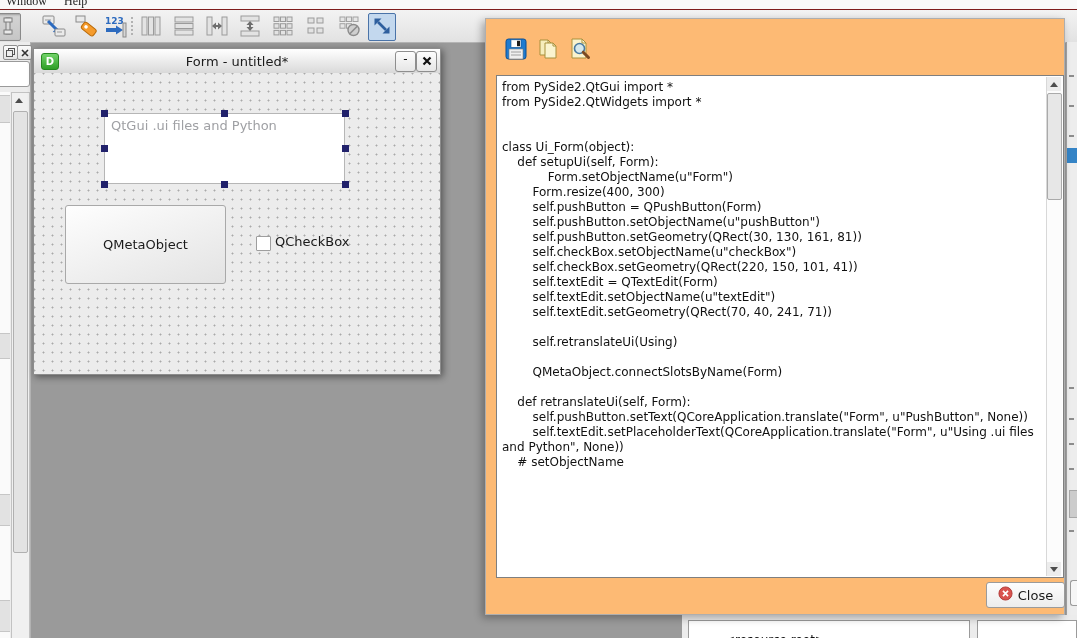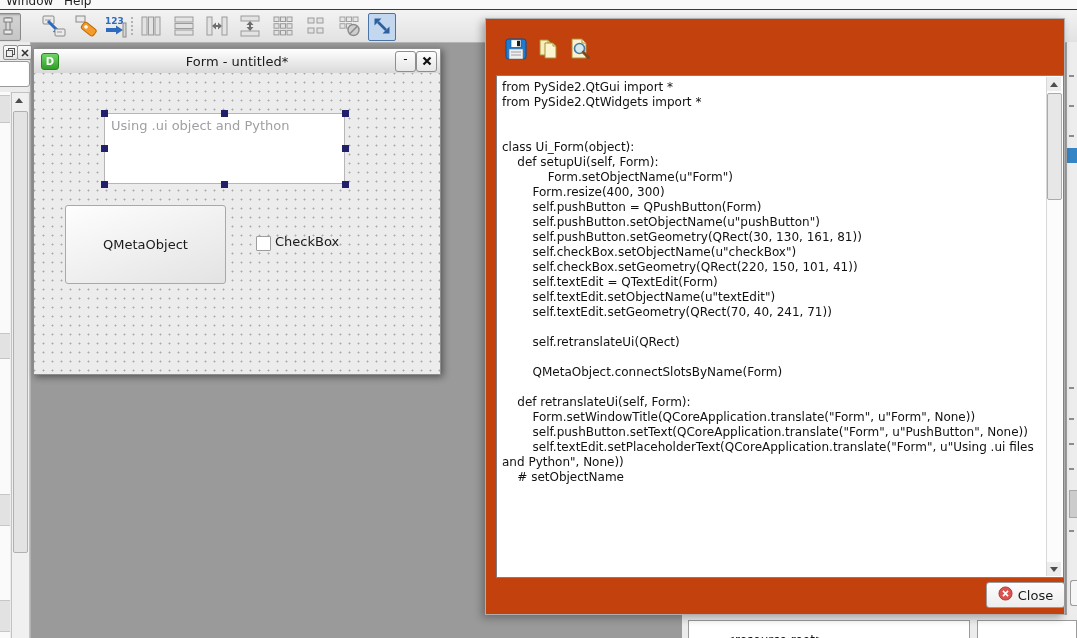--- a/index.html
+++ b/index.html
@@ -2,21 +2,21 @@
 <html><head>
 <meta charset="utf-8">
 <style>
   html,body{margin:0;padding:0;}
   .screen{position:relative;width:1077px;height:638px;overflow:hidden;
           background:#c6c6c6;font-family:"DejaVu Sans","Liberation Sans",sans-serif;
           font-size:13px;color:#1a1a1a;}
 
   
   .menubar{position:absolute;left:0;top:0;width:1077px;height:9px;background:#f9f9f9;
-           border-bottom:7px solid #7f1d1d;overflow:hidden;z-index:2;}
+           border-bottom:7px solid #7f1d1d;overflow:hidden;z-index:2;font-family:Liberation Serif, serif;}
   .menu-item{position:absolute;top:-6px;font-size:12px;color:#222;}
   .toolbar{position:absolute;left:0;top:10px;width:1077px;height:32px;
            background:linear-gradient(#f3f3f3,#e2e2e2);border-bottom:1px solid #b4b4b4;z-index:2;}
   .tb-btn{position:absolute;top:3px;width:26px;height:26px;border:1px solid transparent;
           border-radius:2px;display:flex;align-items:center;justify-content:center;}
   .tb-btn.pressed{border-color:#8a8a8a;background:linear-gradient(#d4d4d4,#c6c6c6);
           box-shadow:inset 1px 1px 2px rgba(0,0,0,.25);}
   .tb-btn.highlighted{border-color:#4a73a8;background:#c3d8ee;}
   .tb-sep{position:absolute;top:7px;height:18px;width:0;border-left:2px dotted #b2b2b2;}
 
@@ -62,21 +62,21 @@
   .handle{position:absolute;width:7px;height:7px;background:#21216b;}
   .qpushbutton{position:absolute;left:31px;top:132px;width:159px;height:77px;
                background:linear-gradient(160deg,#fefefe,#e3e3e3);border:1px solid #a9a9a9;
                border-radius:3px;display:flex;align-items:center;justify-content:center;
                font-size:13px;color:#1a1a1a;}
   .qcheckbox-ind{position:absolute;left:222px;top:163px;width:13px;height:13px;background:#fff;
                  border:1px solid #9e9e9e;border-radius:1px;}
   .qcheckbox-label{position:absolute;left:241px;top:161px;font-size:13px;color:#1a1a1a;}
 
   
-  .dialog{position:absolute;left:485px;top:18px;width:580px;height:597px;background:#c2410c;
+  .dialog{position:absolute;left:485px;top:18px;width:580px;height:597px;background:#fdba74;
           border:1px solid #aeaeae;box-shadow:-3px 3px 8px rgba(0,0,0,.3);z-index:5;
           box-sizing:border-box;}
   .dlg-btn{position:absolute;top:17px;width:28px;height:28px;display:flex;align-items:center;
            justify-content:center;}
   .code-editor{position:absolute;left:10px;top:56px;width:568px;height:503px;background:#fff;
                border:1px solid #7f7f7f;box-sizing:border-box;}
   .code-lines{position:absolute;left:1px;top:1px;right:17px;bottom:1px;overflow:hidden;
               padding:3px 0 0 4px;}
   .code-line{height:15px;line-height:15px;font-size:12px;white-space:pre;color:#111;}
   .vscroll{position:absolute;top:1px;right:1px;bottom:1px;width:15px;background:#fcfcfc;
@@ -293,34 +293,34 @@
       <span class="win-btn" style="right:24px">
         <span style="font-size:12px;line-height:10px;margin-top:-6px">-</span>
       </span>
       <span class="win-btn" style="right:3px">
         <span><svg width="10" height="10" viewBox="0 0 10 10">
               <path d="M1.5 1.5 L8.5 8.5 M8.5 1.5 L1.5 8.5" stroke="#111" stroke-width="2.2"></path>
             </svg></span>
       </span>
     </div>
     <div class="canvas">
-      <div class="qtextedit">Using .ui object and Python</div>
+      <div class="qtextedit">QtGui .ui files and Python</div>
 
       <div class="handle" style="left:67px;top:37px"></div>
       <div class="handle" style="left:187px;top:37px"></div>
       <div class="handle" style="left:308px;top:37px"></div>
       <div class="handle" style="left:67px;top:72px"></div>
       <div class="handle" style="left:308px;top:72px"></div>
       <div class="handle" style="left:67px;top:108px"></div>
       <div class="handle" style="left:187px;top:108px"></div>
       <div class="handle" style="left:308px;top:108px"></div>
 
       <div class="qpushbutton">QMetaObject</div>
       <div class="qcheckbox-ind"></div>
-      <div class="qcheckbox-label">CheckBox</div>
+      <div class="qcheckbox-label">QCheckBox</div>
     </div>
   </div>
 
   <div class="propsliver">
     <div class="ps-dash" style="top:33px"></div>
     <div class="ps-dash" style="top:63px"></div>
     <div class="ps-dash" style="top:93px"></div>
     <div class="ps-sel" style="top:106px"></div>
     <div class="ps-dash" style="top:345px"></div>
     <div class="ps-dash" style="top:376px"></div>
@@ -384,26 +384,25 @@
           <div class="code-line">        Form.resize(400, 300)</div>
           <div class="code-line">        self.pushButton = QPushButton(Form)</div>
           <div class="code-line">        self.pushButton.setObjectName(u"pushButton")</div>
           <div class="code-line">        self.pushButton.setGeometry(QRect(30, 130, 161, 81))</div>
           <div class="code-line">        self.checkBox.setObjectName(u"checkBox")</div>
           <div class="code-line">        self.checkBox.setGeometry(QRect(220, 150, 101, 41))</div>
           <div class="code-line">        self.textEdit = QTextEdit(Form)</div>
           <div class="code-line">        self.textEdit.setObjectName(u"textEdit")</div>
           <div class="code-line">        self.textEdit.setGeometry(QRect(70, 40, 241, 71))</div>
           <div class="code-line"></div>
-          <div class="code-line">        self.retranslateUi(QRect)</div>
+          <div class="code-line">        self.retranslateUi(Using)</div>
           <div class="code-line"></div>
           <div class="code-line">        QMetaObject.connectSlotsByName(Form)</div>
           <div class="code-line"></div>
           <div class="code-line">    def retranslateUi(self, Form):</div>
-          <div class="code-line">        Form.setWindowTitle(QCoreApplication.translate("Form", u"Form", None))</div>
           <div class="code-line">        self.pushButton.setText(QCoreApplication.translate("Form", u"PushButton", None))</div>
           <div class="code-line">        self.textEdit.setPlaceholderText(QCoreApplication.translate("Form", u"Using .ui files</div>
           <div class="code-line">and Python", None))</div>
           <div class="code-line">    # setObjectName</div>
         </div>
       <div class="vscroll">
         <div class="vs-btn" style="top:0">
             <span class="arr-up"></span>
           </div>
         <div class="vs-thumb"></div>

